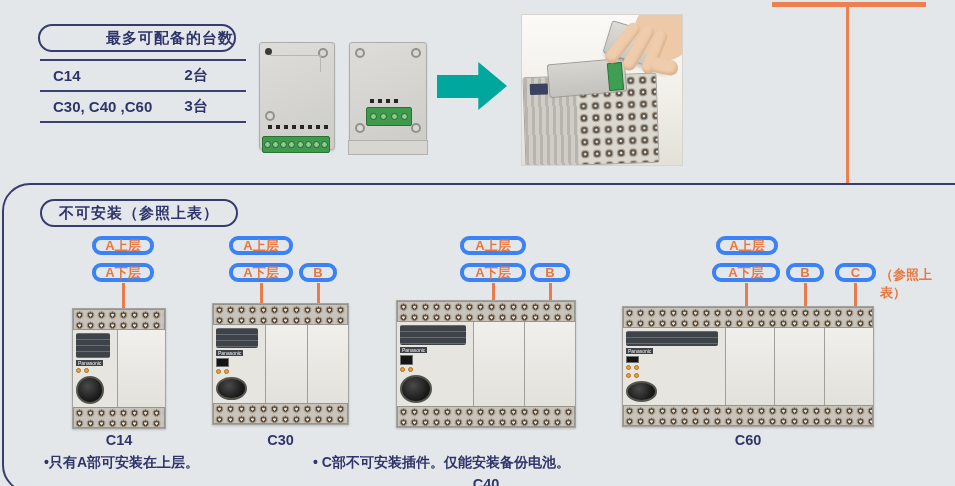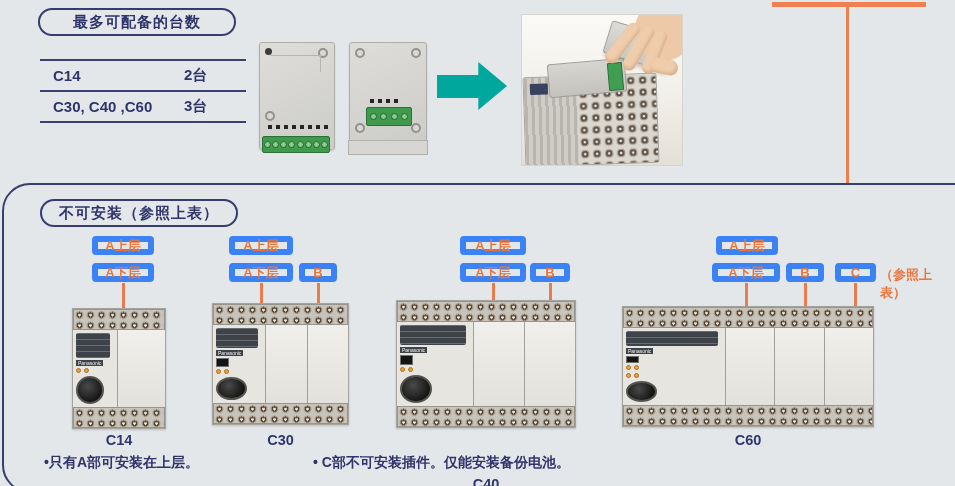--- a/index.html
+++ b/index.html
@@ -9,21 +9,21 @@
   
   .pill{position:absolute;height:28px;border:2px solid #363c70;border-radius:15px;
     background:transparent;display:flex;align-items:center;justify-content:center;
     color:#2f356b;font-size:15px;font-weight:700;letter-spacing:1px;box-sizing:border-box;}
 
   
   .maxtab{position:absolute;left:40px;top:59px;width:206px;color:#2f356b;font-size:15px;font-weight:600;}
   .maxtab .row{display:flex;align-items:center;height:29px;border-top:2px solid #3a406f;}
   .maxtab .row:last-child{border-bottom:2px solid #3a406f;}
   .maxtab .model{flex:1;padding-left:13px;}
-  .maxtab .count{width:62px;}
+  .maxtab .count{width:62px;font-family:Liberation Mono, monospace;}
 
   
   .module{position:absolute;background:linear-gradient(155deg,#deddda,#ccccc8);
     border:1px solid #aeadA7;border-radius:3px;box-shadow:0 1px 2px rgba(0,0,0,.12);}
   .m-screwhole{position:absolute;width:7px;height:7px;border-radius:50%;background:#3c3b38;}
   .m-ring{position:absolute;width:10px;height:10px;border-radius:50%;border:2px solid #92918b;background:#d9d8d4;box-sizing:border-box;}
   .m-pins{position:absolute;display:flex;gap:4px;}
   .m-pins i{width:4px;height:4px;background:#262522;}
   .m-green{position:absolute;background:#3f9a4e;border:1px solid #2c7038;border-radius:2px;
     display:flex;align-items:center;justify-content:space-evenly;}
@@ -63,21 +63,21 @@
 
   
   .obar{position:absolute;left:772px;top:2px;width:154px;height:5px;background:#ee8050;}
   .ovline{position:absolute;left:846px;top:6px;width:3px;height:179px;background:#ee8050;}
 
   
   .panel{position:absolute;left:2px;top:183px;width:1000px;height:310px;border:2px solid #383e6e;
     border-radius:28px;box-sizing:border-box;}
 
   
-  .olabel{position:absolute;height:19px;border:6px solid #3b82f6;border-radius:4px;
+  .olabel{position:absolute;height:19px;border:4px solid #3b82f6;border-radius:9px;
     display:flex;align-items:center;justify-content:center;color:#e8763f;
     font-size:13px;font-weight:700;background:transparent;box-sizing:border-box;}
   .onote{position:absolute;color:#e8763f;font-size:13px;font-weight:700;}
   .lead{position:absolute;width:2.5px;background:#e87c4f;}
   .dot{position:absolute;width:16px;height:16px;border-radius:50%;background:#e2572c;}
 
   
   .unit{position:absolute;background:#e0dfda;border:1px solid #a4a39d;box-shadow:0 1px 2px rgba(0,0,0,.18);
     display:flex;flex-direction:column;box-sizing:border-box;}
   .tstrip,.bstrip{height:21px;flex:0 0 21px;background-color:#c7c4bd;border:1px solid #96948e;box-sizing:border-box;
@@ -106,21 +106,21 @@
   .c60 .leds{width:16px;}
 
   .ucap{position:absolute;top:432px;text-align:center;color:#2f356b;font-size:14.5px;font-weight:600;}
   .fnote{position:absolute;top:454px;color:#2f356b;font-size:14px;font-weight:600;}
 </style>
 </head>
 <body>
 
 <div class="canvas">
 
-  <div class="pill" style="left:38px;top:8px;width:198px;">
+  <div class="pill" style="left:38px;top:24px;width:198px;justify-content:flex-end;">
     <span>最多可配备的台数</span>
   </div>
 
   <div class="maxtab">
     <div class="row">
       <span class="model">C14</span>
       <span class="count">2台</span>
     </div>
     <div class="row">
       <span class="model">C30, C40 ,C60</span>

